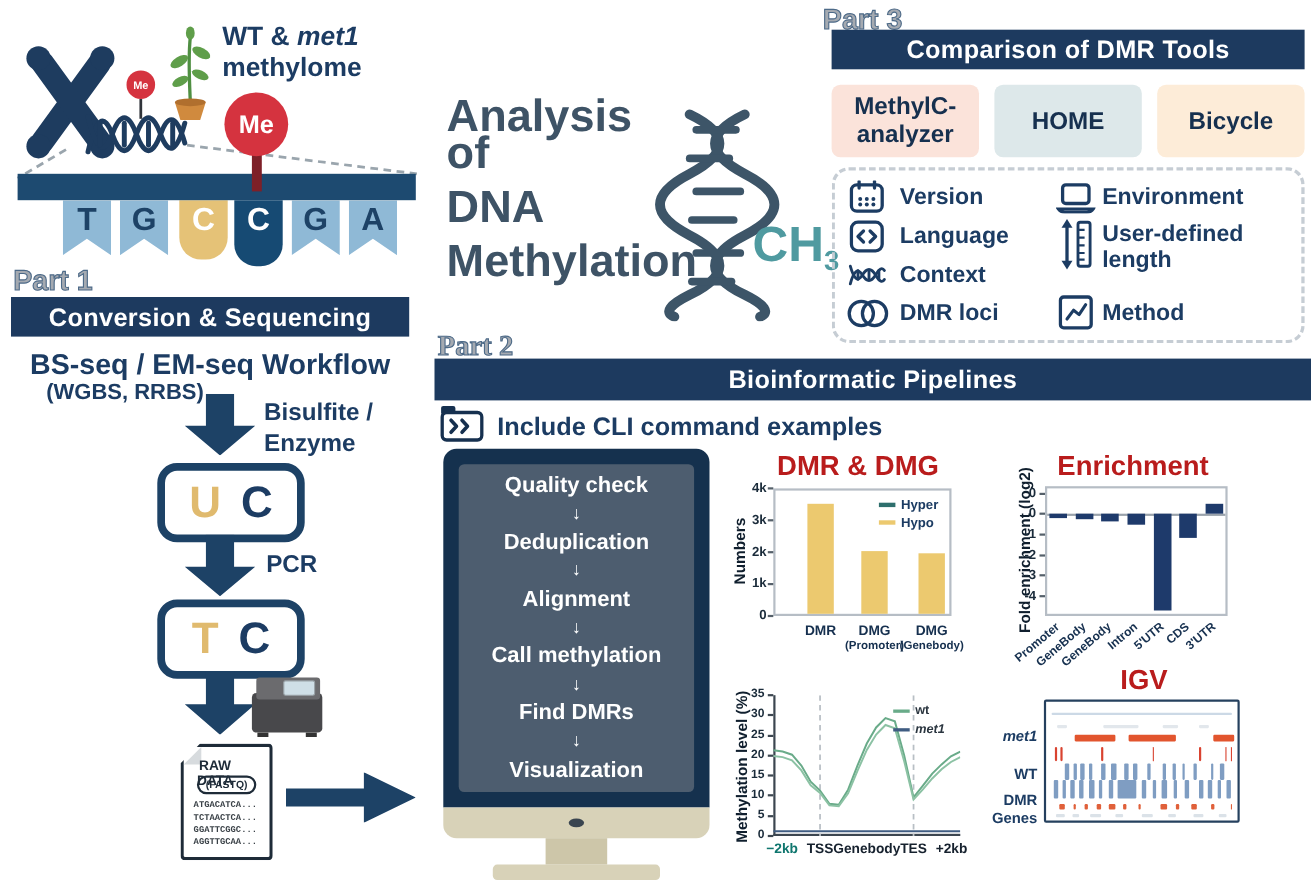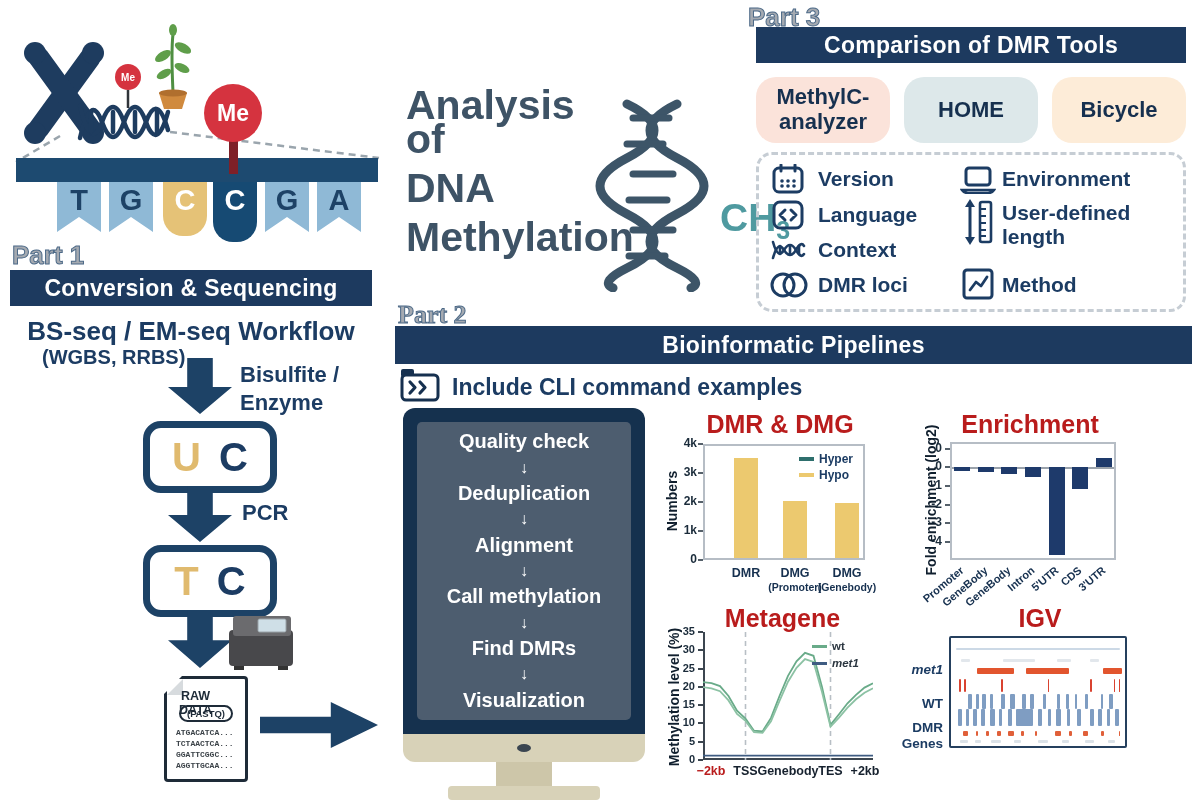--- a/index.html
+++ b/index.html
@@ -21,21 +21,21 @@
   .arrow-lab{position:absolute;font-size:22px;font-weight:800;color:#1c3c63;}
   .wf-title{position:absolute;font-size:26px;font-weight:800;color:#1c3c63;text-align:center;}
   .wf-sub{position:absolute;font-size:20px;font-weight:800;color:#1c3c63;}
   .flag{position:absolute;top:182px;width:44px;display:flex;justify-content:center;
     font-weight:800;font-size:29px;padding-top:2px;box-sizing:border-box;}
   .flag-light{height:50px;background:#8fb9d6;color:#1d4266;
     clip-path:polygon(0 0,100% 0,100% 100%,50% 70%,0 100%);}
   .flag-tan{height:54px;background:#e5c277;color:#fff;border-radius:0 0 20px 20px;}
   .flag-dark{height:60px;background:#164a73;color:#fff;border-radius:0 0 20px 20px;}
   .title-line{position:absolute;font-size:41px;font-weight:800;color:#3e5366;white-space:nowrap;}
-  .tool{display:flex;align-items:center;justify-content:center;border-radius:20px;
+  .tool{display:flex;align-items:center;justify-content:center;border-radius:8px;
     font-size:22px;font-weight:800;color:#16304f;text-align:center;line-height:1.12;flex:1;}
   .feat-label{position:absolute;font-size:21px;font-weight:800;color:#1c3c63;line-height:1.15;}
   .step{color:#fff;font-weight:700;font-size:20px;}
   .step-arrow{color:#fff;font-size:16px;line-height:12px;font-weight:700;}
   .chart-title{position:absolute;font-size:25px;font-weight:800;color:#b91c1c;text-align:center;}
   .rlab{position:absolute;font-weight:700;color:#16304f;text-align:right;
     transform:rotate(-40deg);transform-origin:right top;font-size:11px;}
   .vlabel{position:absolute;font-weight:700;color:#101f2e;font-size:14px;text-align:center;
     transform:rotate(-90deg);white-space:nowrap;}
   .legend-name{position:absolute;font-size:12px;font-weight:700;color:#1c3c63;}
@@ -85,20 +85,24 @@
       <path d="M159,93 L187,93 L182,109 L164,109 Z" fill="#d08a3e"></path>
       <ellipse cx="173" cy="93" rx="14" ry="3.5" fill="#b06f2e"></ellipse>
     </g>
 
     <g stroke="#9aa5ad" stroke-width="2.5" stroke-dasharray="7,5">
       <line x1="60" y1="136" x2="16" y2="162"></line>
       <line x1="170" y1="132" x2="379" y2="158"></line>
     </g>
   </svg>
 
+  <div class="abs" style="left:202px;top:20px;font-size:24px;font-weight:800;color:#1c3c63;">
+    <span>WT &amp; </span><em>met1</em>
+    <div>methylome</div>
+  </div>
 
   <div class="abs" style="left:16px;top:158px;width:362px;height:24px;background:#1d4a70;z-index:2;"></div>
   <div id="flags">
       <div class="flag flag-light" style="left: 57px;">
         <span>T</span>
       </div>
       <div class="flag flag-light" style="left: 109px;">
         <span>G</span>
       </div>
       <div class="flag flag-tan" style="left: 163px;">
@@ -180,21 +184,21 @@
     <g stroke="#3d5568" stroke-width="7" stroke-linecap="round">
       <line x1="40" y1="22" x2="76" y2="22"></line>
       <line x1="34" y1="48" x2="70" y2="48"></line>
       <line x1="40" y1="78" x2="80" y2="78"></line>
       <line x1="36" y1="104" x2="74" y2="104"></line>
       <line x1="40" y1="134" x2="80" y2="134"></line>
       <line x1="36" y1="160" x2="72" y2="160"></line>
     </g>
   </svg>
   <div class="abs" style="left:684px;top:196px;font-weight:800;color:#4f9aa0;">
-    <span style="font-size:39px;margin-left:36px;">CH</span><span style="font-size:25px;vertical-align:-8px;">3</span>
+    <span style="font-size:45px;">CH</span><span style="font-size:25px;vertical-align:-8px;">3</span>
   </div>
 
   <div class="part-label" style="left:748px;top:2px;">Part 3</div>
   <div class="banner" style="left:756px;top:27px;width:430px;height:36px;">Comparison of DMR Tools</div>
   <div id="tools" class="abs" style="left:756px;top:77px;width:430px;height:66px;display:flex;gap:14px;">
       <div class="tool" style="background: rgb(251, 227, 218);">MethylC-analyzer</div>
       <div class="tool" style="background: rgb(221, 232, 234);">HOME</div>
       <div class="tool" style="background: rgb(253, 236, 216);">Bicycle</div>
     </div>
 
@@ -292,21 +296,20 @@
       <div class="step-arrow">↓</div>
       <div class="step">Call methylation</div>
       <div class="step-arrow">↓</div>
       <div class="step">Find DMRs</div>
       <div class="step-arrow">↓</div>
       <div class="step">Visualization</div>
     </div>
 
   <div class="chart-title" style="left:685px;top:410px;width:190px;">DMR &amp; DMG</div>
   <div class="chart-title" style="left:940px;top:410px;width:180px;">Enrichment</div>
-  <div class="chart-title" style="left:690px;top:604px;width:185px;">Metagene</div>
   <div class="chart-title" style="left:950px;top:604px;width:180px;">IGV</div>
 
 <div style="position: absolute; left: 703px; top: 444px; width: 162px; height: 116px; border: 2px solid rgb(182, 189, 197); background: rgb(255, 255, 255); box-sizing: border-box;"></div>
     <div class="vlabel" style="position: absolute; left: 612px; top: 493px; width: 120px;">Numbers</div>
     <div style="position: absolute; left: 669px; top: 552px; width: 28px; font-size: 12px; font-weight: 700; color: rgb(26, 43, 58); text-align: right;">0</div>
     <div style="position: absolute; left: 698px; top: 559px; width: 5px; height: 2px; background: rgb(85, 96, 106);"></div>
     <div style="position: absolute; left: 669px; top: 523px; width: 28px; font-size: 12px; font-weight: 700; color: rgb(26, 43, 58); text-align: right;">1k</div>
     <div style="position: absolute; left: 698px; top: 530px; width: 5px; height: 2px; background: rgb(85, 96, 106);"></div>
     <div style="position: absolute; left: 669px; top: 494px; width: 28px; font-size: 12px; font-weight: 700; color: rgb(26, 43, 58); text-align: right;">2k</div>
     <div style="position: absolute; left: 698px; top: 501px; width: 5px; height: 2px; background: rgb(85, 96, 106);"></div>
@@ -373,21 +376,21 @@
     <div style="position: absolute; left: 698px; top: 649.286px; width: 5px; height: 2px; background: rgb(60, 70, 80);"></div>
     <div style="position: absolute; left: 667px; top: 625px; width: 28px; font-size: 11px; font-weight: 700; color: rgb(26, 43, 58); text-align: right;">35</div>
     <div style="position: absolute; left: 698px; top: 631px; width: 5px; height: 2px; background: rgb(60, 70, 80);"></div>
     <svg width="170" height="128" style="position: absolute; left: 703px; top: 632px;">
       <line x1="42.5" x2="42.5" y1="0" y2="128" stroke="#b8bfc5" stroke-width="1.6" stroke-dasharray="5,4"></line>
       <line x1="127.5" x2="127.5" y1="0" y2="128" stroke="#b8bfc5" stroke-width="1.6" stroke-dasharray="5,4"></line>
       <polyline points="0.0,50.1 8.5,51.2 17.0,54.1 25.5,64.0 34.0,78.6 42.5,86.7 51.0,98.7 59.5,99.5 68.0,85.9 76.5,64.0 85.0,43.9 93.5,29.3 102.0,20.8 110.5,23.8 119.0,54.9 127.5,92.9 136.0,82.3 144.5,71.3 153.0,62.9 161.5,55.6 170.0,51.2" fill="none" stroke="#69ab89" stroke-width="1.8"></polyline>
       <polyline points="0.0,55.2 8.5,56.3 17.0,59.2 25.5,68.4 34.0,81.9 42.5,88.9 51.0,100.2 59.5,100.9 68.0,89.2 76.5,68.8 85.0,49.7 93.5,35.8 102.0,27.1 110.5,30.0 119.0,60.0 127.5,94.7 136.0,85.6 144.5,75.7 153.0,67.3 161.5,60.7 170.0,56.3" fill="none" stroke="#8cc2a4" stroke-width="1.8"></polyline>
       <polyline points="0.0,123.6 8.5,123.6 17.0,123.6 25.5,123.6 34.0,123.6 42.5,123.6 51.0,123.6 59.5,123.6 68.0,123.6 76.5,123.6 85.0,123.6 93.5,123.6 102.0,123.6 110.5,123.6 119.0,123.6 127.5,123.6 136.0,123.6 144.5,123.6 153.0,123.6 161.5,123.6 170.0,123.6" fill="none" stroke="#3f5c82" stroke-width="1.8"></polyline>
     </svg>
-    <div style="position: absolute; left: 673px; top: 764px; width: 76px; font-size: 12.5px; font-weight: 700; color: #b91c1c; text-align: center;">−2kb</div>
+    <div style="position: absolute; left: 673px; top: 764px; width: 76px; font-size: 12.5px; font-weight: 700; color: #0f766e; text-align: center;">−2kb</div>
     <div style="position: absolute; left: 707.5px; top: 764px; width: 76px; font-size: 12.5px; font-weight: 700; color: rgb(22, 33, 46); text-align: center;">TSS</div>
     <div style="position: absolute; left: 750px; top: 764px; width: 76px; font-size: 12.5px; font-weight: 700; color: rgb(22, 33, 46); text-align: center;">Genebody</div>
     <div style="position: absolute; left: 792.5px; top: 764px; width: 76px; font-size: 12.5px; font-weight: 700; color: rgb(22, 33, 46); text-align: center;">TES</div>
     <div style="position: absolute; left: 827px; top: 764px; width: 76px; font-size: 12.5px; font-weight: 700; color: rgb(22, 33, 46); text-align: center;">+2kb</div>
     <div style="position: absolute; left: 812px; top: 645px; width: 15px; height: 3px; background: rgb(105, 171, 137);"></div>
     <div style="position: absolute; left: 832px; top: 640px; font-size: 11.5px; font-weight: 700; color: rgb(43, 54, 64); font-style: normal;">wt</div>
     <div style="position: absolute; left: 812px; top: 662px; width: 15px; height: 3px; background: rgb(63, 92, 130);"></div>
     <div style="position: absolute; left: 832px; top: 657px; font-size: 11.5px; font-weight: 700; color: rgb(43, 54, 64); font-style: italic;">met1</div>
     <div style="position: absolute; left: 949px; top: 636px; width: 178px; height: 112px; border: 2px solid rgb(37, 64, 94); background: rgb(255, 255, 255); border-radius: 2px; box-sizing: border-box;"></div>
     <div style="position: absolute; left: 956.22px; top: 647.72px; width: 163.56px; height: 2px; background: rgb(204, 217, 230); border-radius: 1px;"></div>

